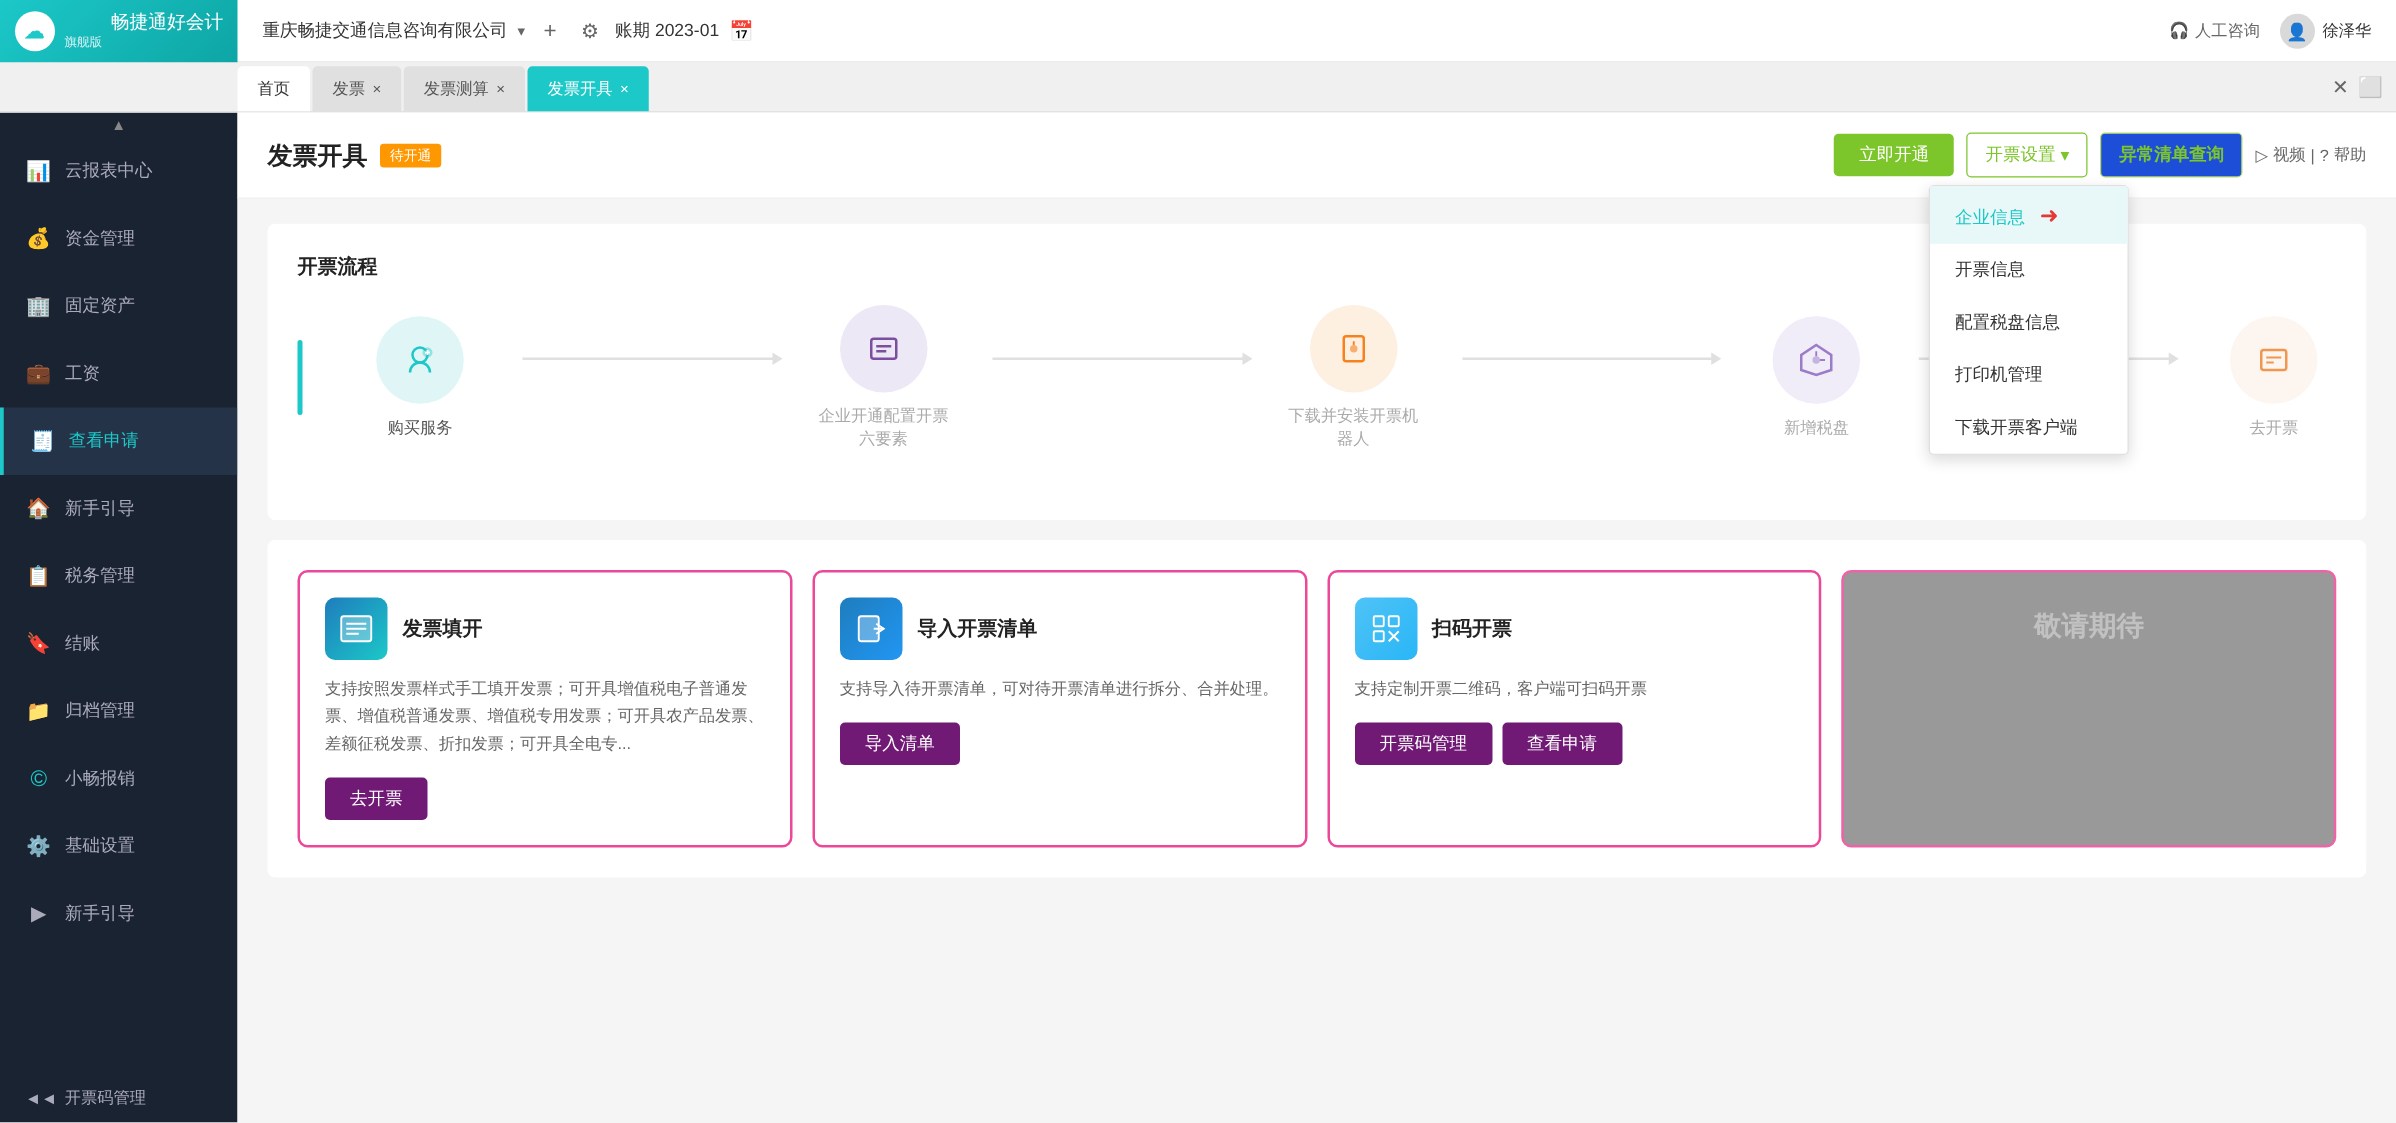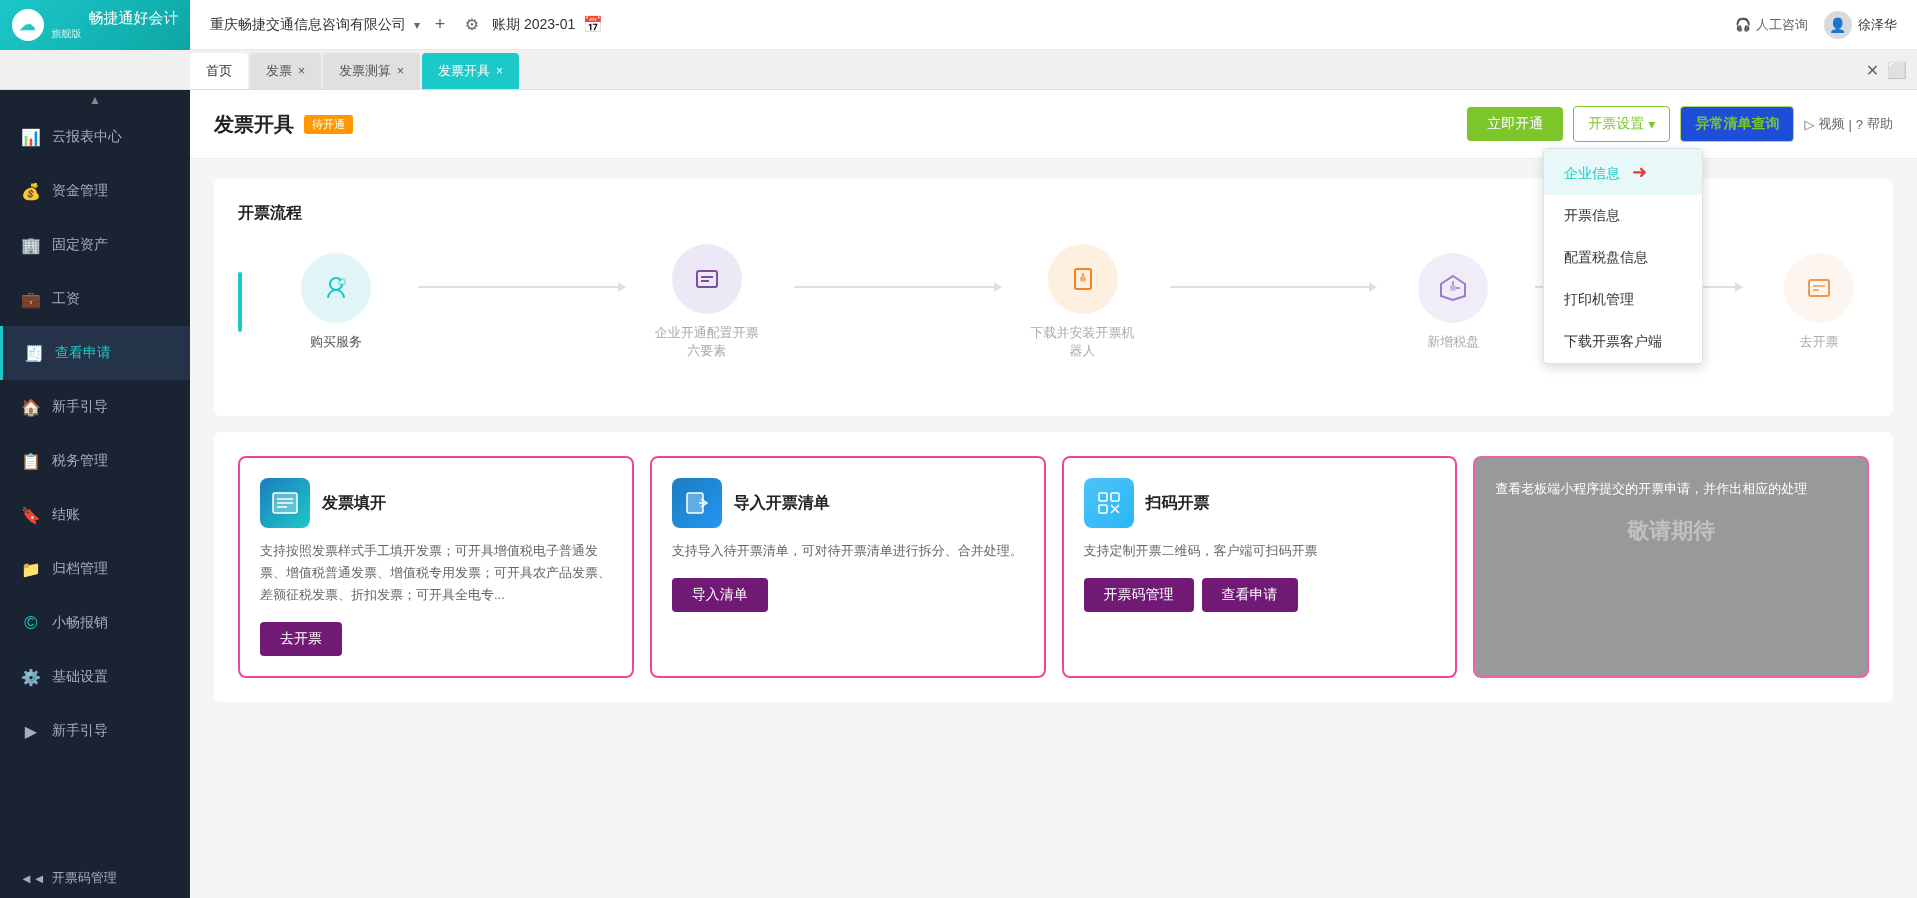--- a/index.html
+++ b/index.html
@@ -785,21 +785,20 @@
               <span class="method-title">扫码开票</span>
             </div>
             <div class="method-desc">支持定制开票二维码，客户端可扫码开票</div>
             <div style="display:flex;gap:8px;">
               <button class="btn-action">开票码管理</button>
               <button class="btn-action">查看申请</button>
             </div>
           </div>
 
           <div class="method-card grayed" style="background:#888;color:#fff;">
-            <div class="method-desc white">查看老板端小程序提交的开票申请，并作出相应的处理</div>
             <div class="watermark-text">敬请期待</div>
           </div>
         </div>
       </div>
 
     </div>
   </div>
 </div>
 
 </body></html>

